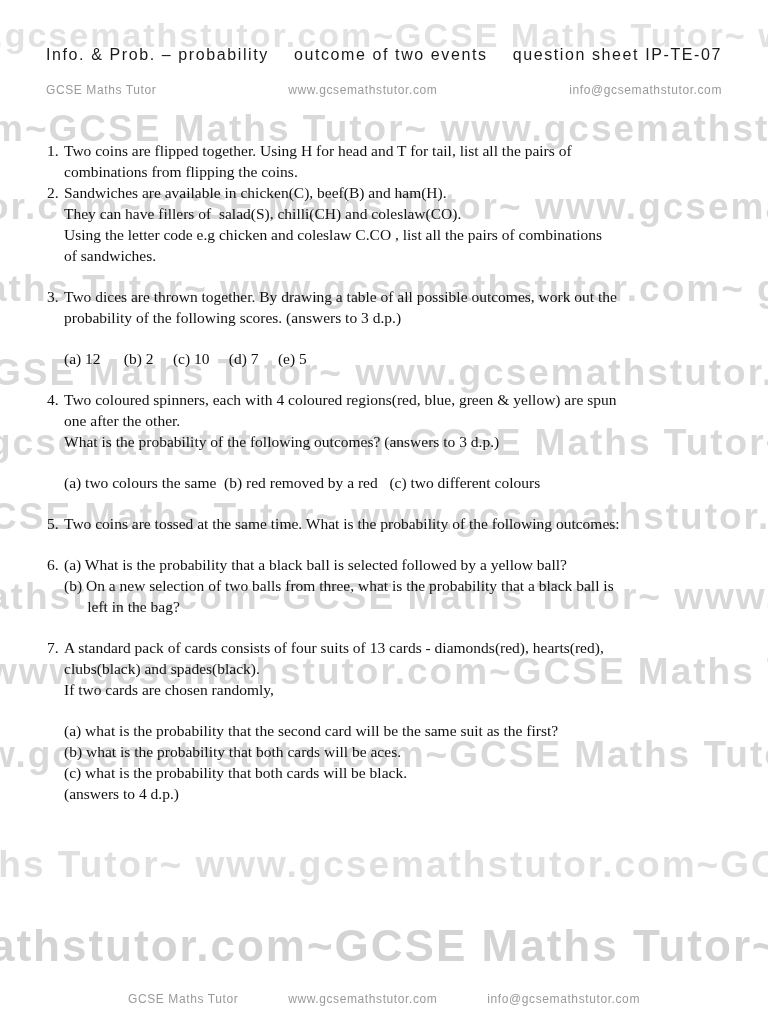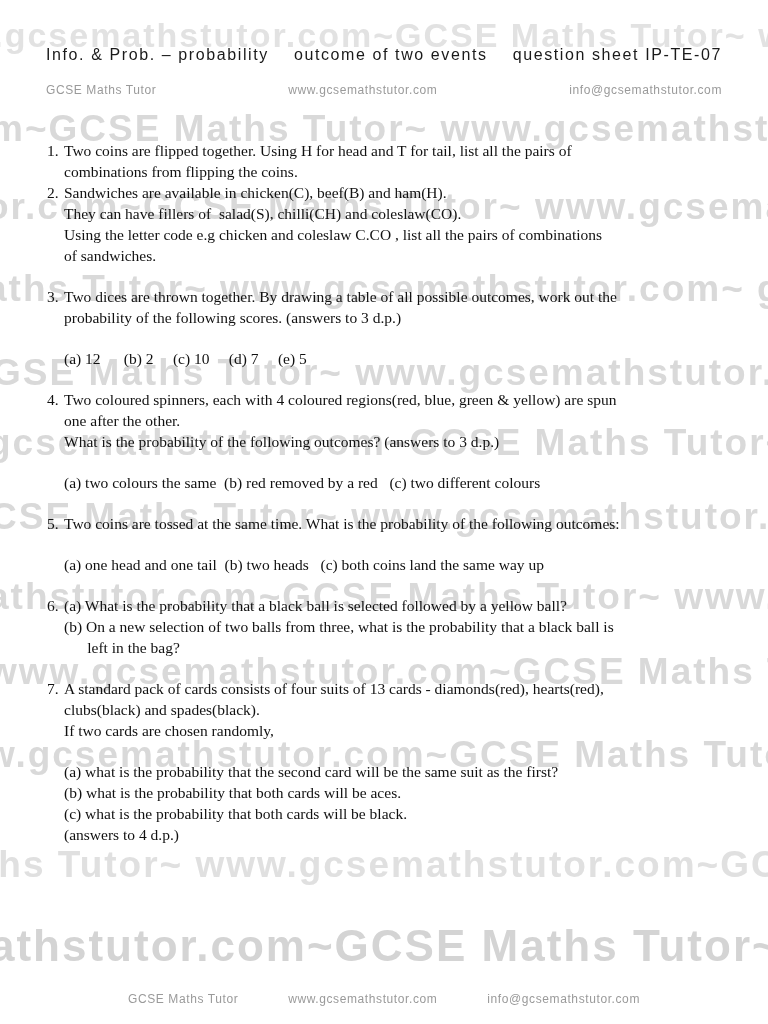--- a/index.html
+++ b/index.html
@@ -90,21 +90,20 @@
       <span class="qnum">4.</span>
       <div class="qbody">Two coloured spinners, each with 4 coloured regions(red, blue, green &amp; yellow) are spun
 one after the other.
 What is the probability of the following outcomes? (answers to 3 d.p.)</div>
       <div class="qparts">(a) two colours the same  (b) red removed by a red   (c) two different colours</div>
     </div>
 
     <div class="question">
       <span class="qnum">5.</span>
       <div class="qbody">Two coins are tossed at the same time. What is the probability of the following outcomes:</div>
-      <div class="qparts">(a) one head and one tail  (b) two heads   (c) both coins land the same way up</div>
     </div>
 
     <div class="question">
       <span class="qnum">6.</span>
       <div class="qparts">(a) What is the probability that a black ball is selected followed by a yellow ball?
 (b) On a new selection of two balls from three, what is the probability that a black ball is
       left in the bag?</div>
     </div>
 
     <div class="question">

